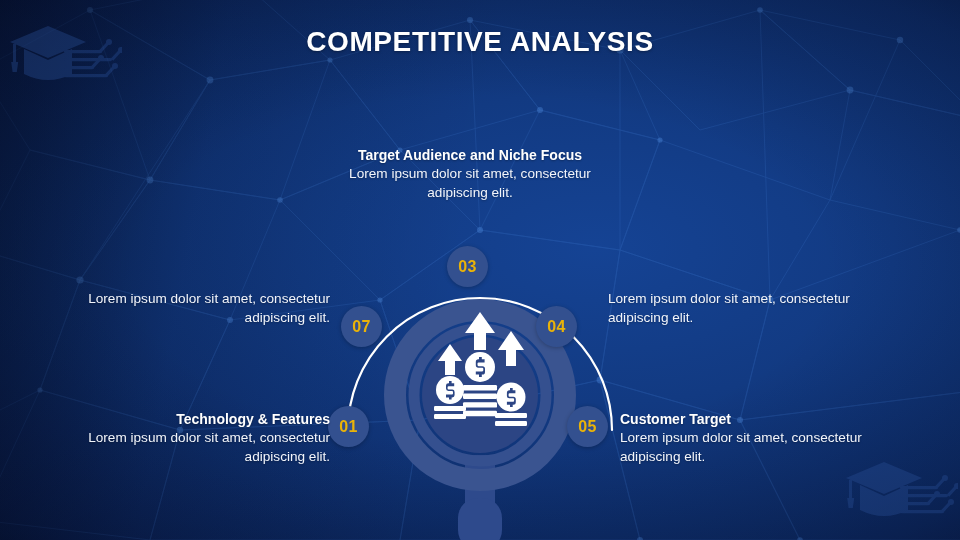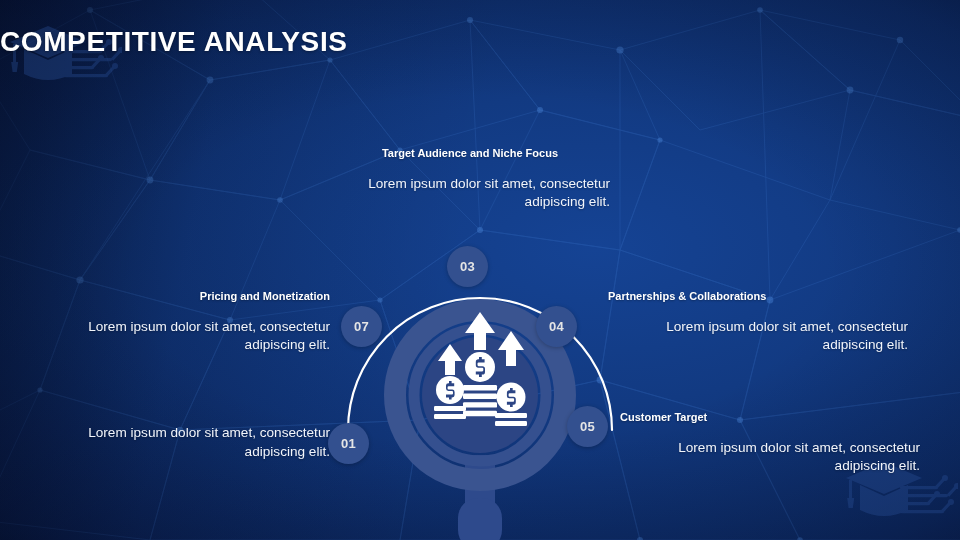--- a/index.html
+++ b/index.html
@@ -28,59 +28,59 @@
   }
 
   
   .watermark { position:absolute; opacity:.5; }
   .wm-tl { left:2px; top:16px; }
   .wm-br { left:838px; top:452px; }
 
   
   #title {
     position:absolute; left:0; top:26px; width:960px;
-    text-align:left;
+    text-align:center;
     font-size:28px; font-weight:bold; color:#ffffff;
     letter-spacing:.6px;
     text-shadow:0 1px 3px rgba(0,0,0,.35);
     font-stretch:condensed;
   }
 
   
   .block { position:absolute; }
   .block .heading {
-    font-size:11px; font-weight:bold; color:#ffffff;
+    font-size:14px; font-weight:bold; color:#ffffff;
     line-height:1.32; text-shadow:0 1px 2px rgba(0,0,0,.3);
     white-space:nowrap;
   }
   .block .heading.wrap { white-space:normal; }
   .block .body {
     font-size:13.6px; color:#f2f5fb; line-height:1.38;
-    margin-top:14px; text-shadow:0 1px 2px rgba(0,0,0,.28);text-align:right;
+    margin-top:1px; text-shadow:0 1px 2px rgba(0,0,0,.28);
   }
 
   #block-top      { left:330px; top:146px; width:280px; text-align:center; }
   #block-pricing  { left:35px;  top:289px; width:295px; text-align:right; }
   #block-tech     { left:35px;  top:410px; width:295px; text-align:right; }
   #block-partner  { left:608px; top:289px; width:300px; text-align:left; }
   #block-reviews  { left:620px; top:410px; width:300px; text-align:left; }
 
   
   #center-graphic { position:absolute; left:310px; top:240px; width:340px; height:300px; }
 
   
   .badge {
     position:absolute; width:41px; height:41px; border-radius:50%;
     background:#33508f;
     display:flex; align-items:center; justify-content:center;
-    color:#e5e5e5; font-size:13px; font-weight:bold;
+    color:#eab308; font-size:16px; font-weight:bold;
     letter-spacing:.3px;
     box-shadow:0 1px 4px rgba(0,0,0,.25);
   }
-  #badge-01 { left:328px; top:423px; }
+  #badge-01 { left:328px; top:406px; }
   #badge-02 { left:341px; top:306px; }
   #badge-03 { left:447px; top:246px; }
   #badge-04 { left:536px; top:306px; }
   #badge-05 { left:567px; top:406px;text-align:right; }
 </style>
 </head>
 <body>
 
 <div id="slide">
 
@@ -234,30 +234,29 @@
   <div class="badge" id="badge-03">03</div>
   <div class="badge" id="badge-04">04</div>
   <div class="badge" id="badge-05">05</div>
 
   <div class="block" id="block-top">
     <div class="heading wrap">Target Audience and Niche Focus</div>
     <div class="body">Lorem ipsum dolor sit amet, consectetur adipiscing elit.</div>
   </div>
 
   <div class="block" id="block-pricing">
-    <div class="heading">Pricing and Monetization</div>
     <div class="body">Lorem ipsum dolor sit amet, consectetur adipiscing elit.</div>
   </div>
 
   <div class="block" id="block-tech">
+    <div class="heading">Technology &amp; Features</div>
     <div class="body">Lorem ipsum dolor sit amet, consectetur adipiscing elit.</div>
   </div>
 
   <div class="block" id="block-partner">
-    <div class="heading">Partnerships &amp; Collaborations</div>
     <div class="body">Lorem ipsum dolor sit amet, consectetur adipiscing elit.</div>
   </div>
 
   <div class="block" id="block-reviews">
     <div class="heading">Customer Target</div>
     <div class="body">Lorem ipsum dolor sit amet, consectetur adipiscing elit.</div>
   </div>
 
 </div>
 

